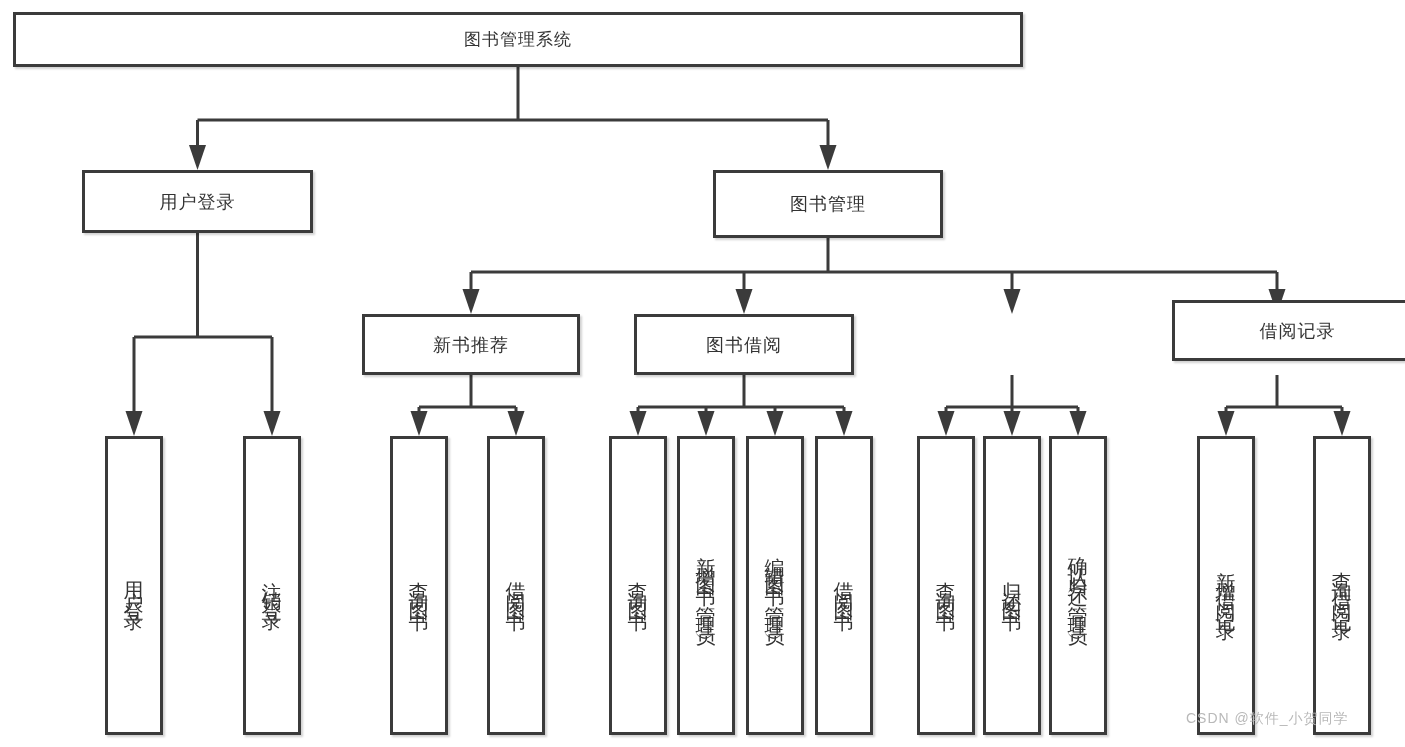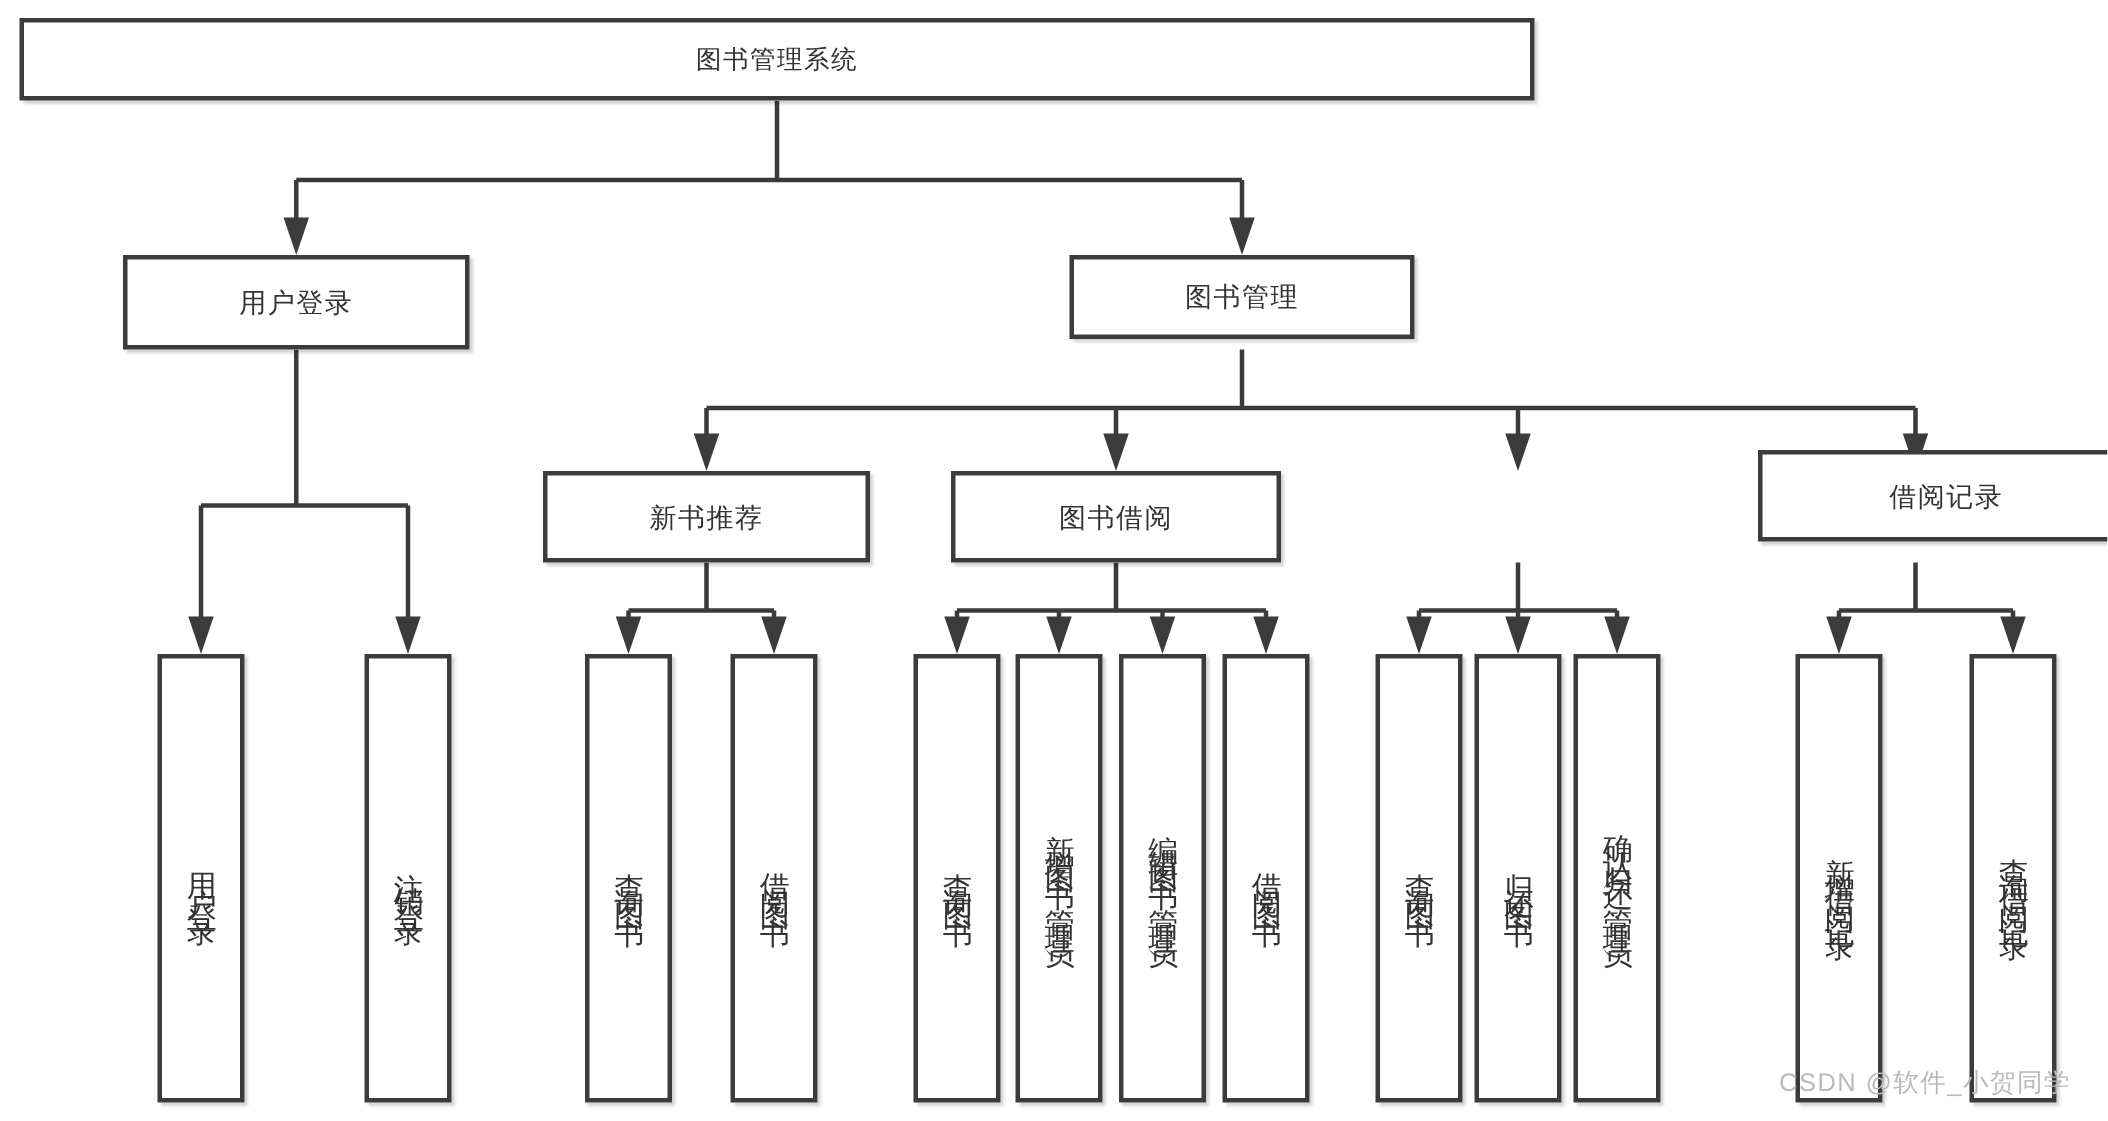--- a/index.html
+++ b/index.html
@@ -53,21 +53,21 @@
     text-orientation:mixed;
     font-size:20px;
     letter-spacing:10px;
     line-height:1;
     color:var(--text);
     white-space:nowrap;
   }
   .watermark{
     position:absolute;
     left:1186px;top:710px;
-    font-size:17px;
+    font-size:14px;
     color:var(--watermark);
     z-index:5;
     white-space:nowrap;
     letter-spacing:1px;
   }
 </style>
 </head>
 <body>
 
 <div class="stage">
@@ -122,21 +122,21 @@
     </g>
   </svg>
 
   <div class="box root-box" style="left:13px;top:12px;width:1010px;height:55px">
     <span class="lbl">图书管理系统</span>
   </div>
 
   <div class="box" style="left:82px;top:170px;width:231px;height:63px">
     <span class="lbl">用户登录</span>
   </div>
-  <div class="box" style="left:713px;top:170px;width:230px;height:56px">
+  <div class="box" style="left:713px;top:170px;width:230px;height:68px">
     <span class="lbl">图书管理</span>
   </div>
 
   <div class="box" style="left:634px;top:314px;width:220px;height:61px">
     <span class="lbl">图书借阅</span>
   </div>
   <div class="box" style="left:362px;top:314px;width:218px;height:61px">
     <span class="lbl">新书推荐</span>
   </div>
   <div class="box" style="left:1172px;top:300px;width:251px;height:61px">

